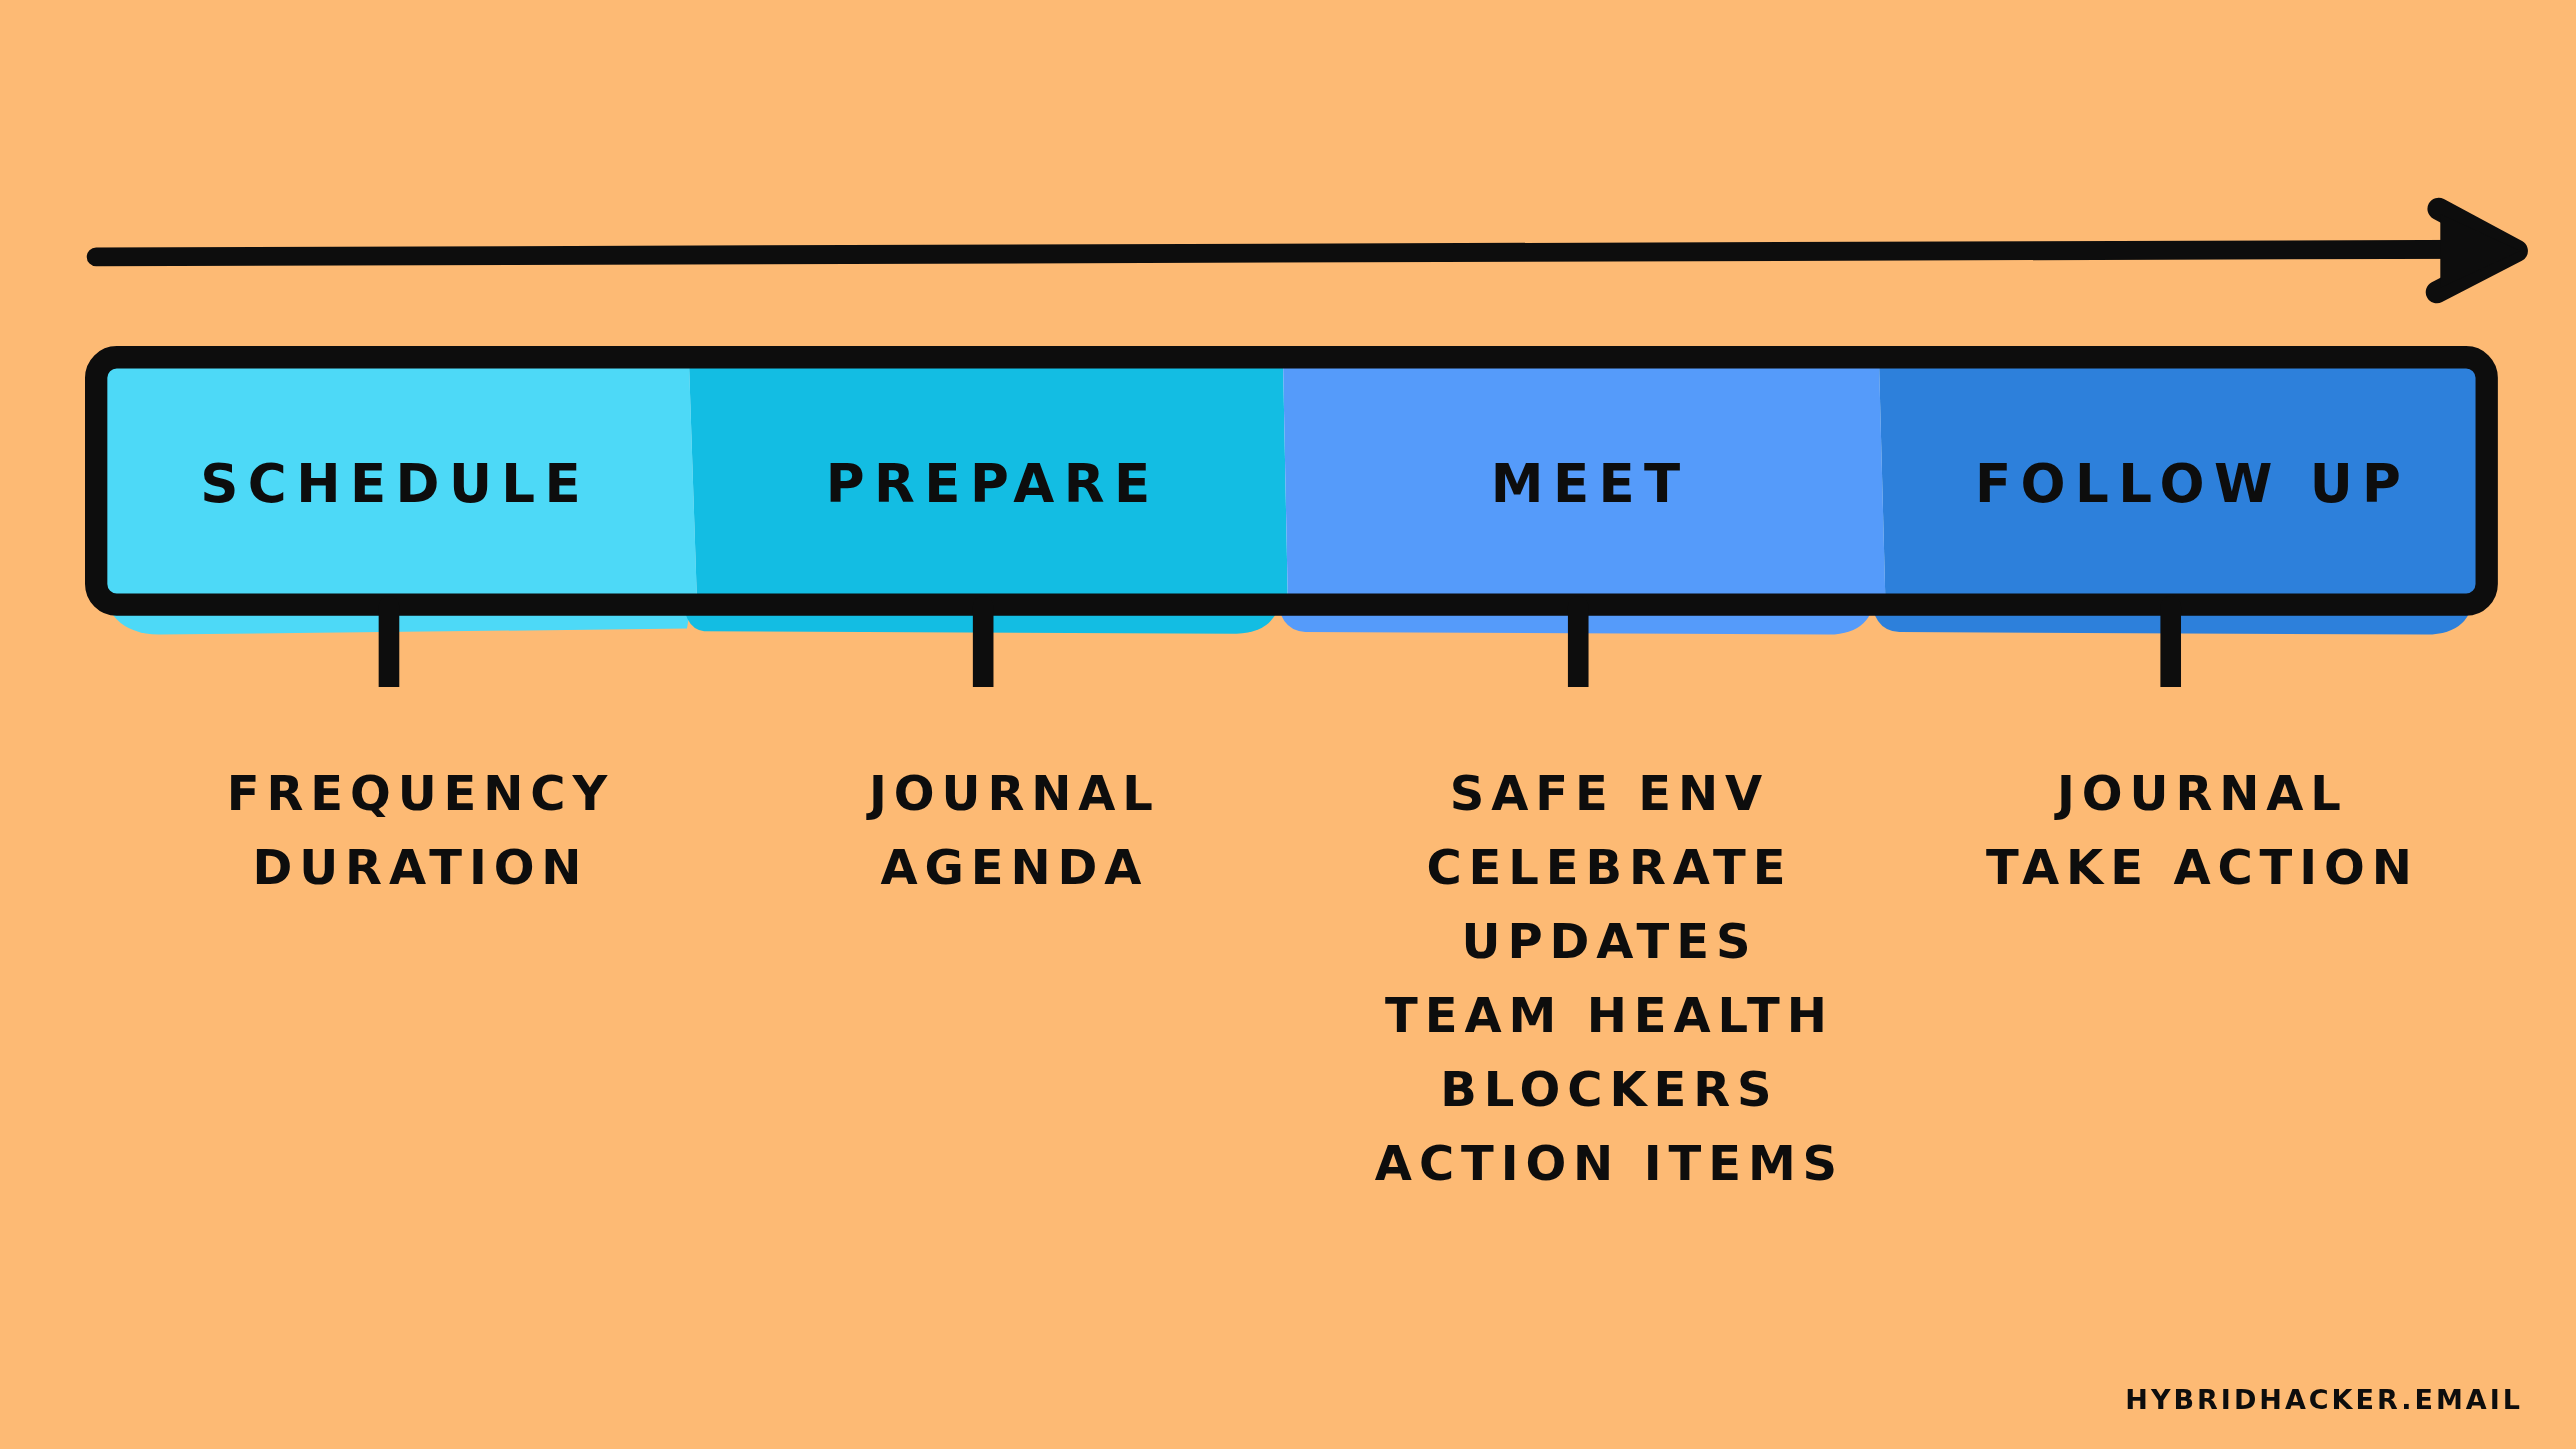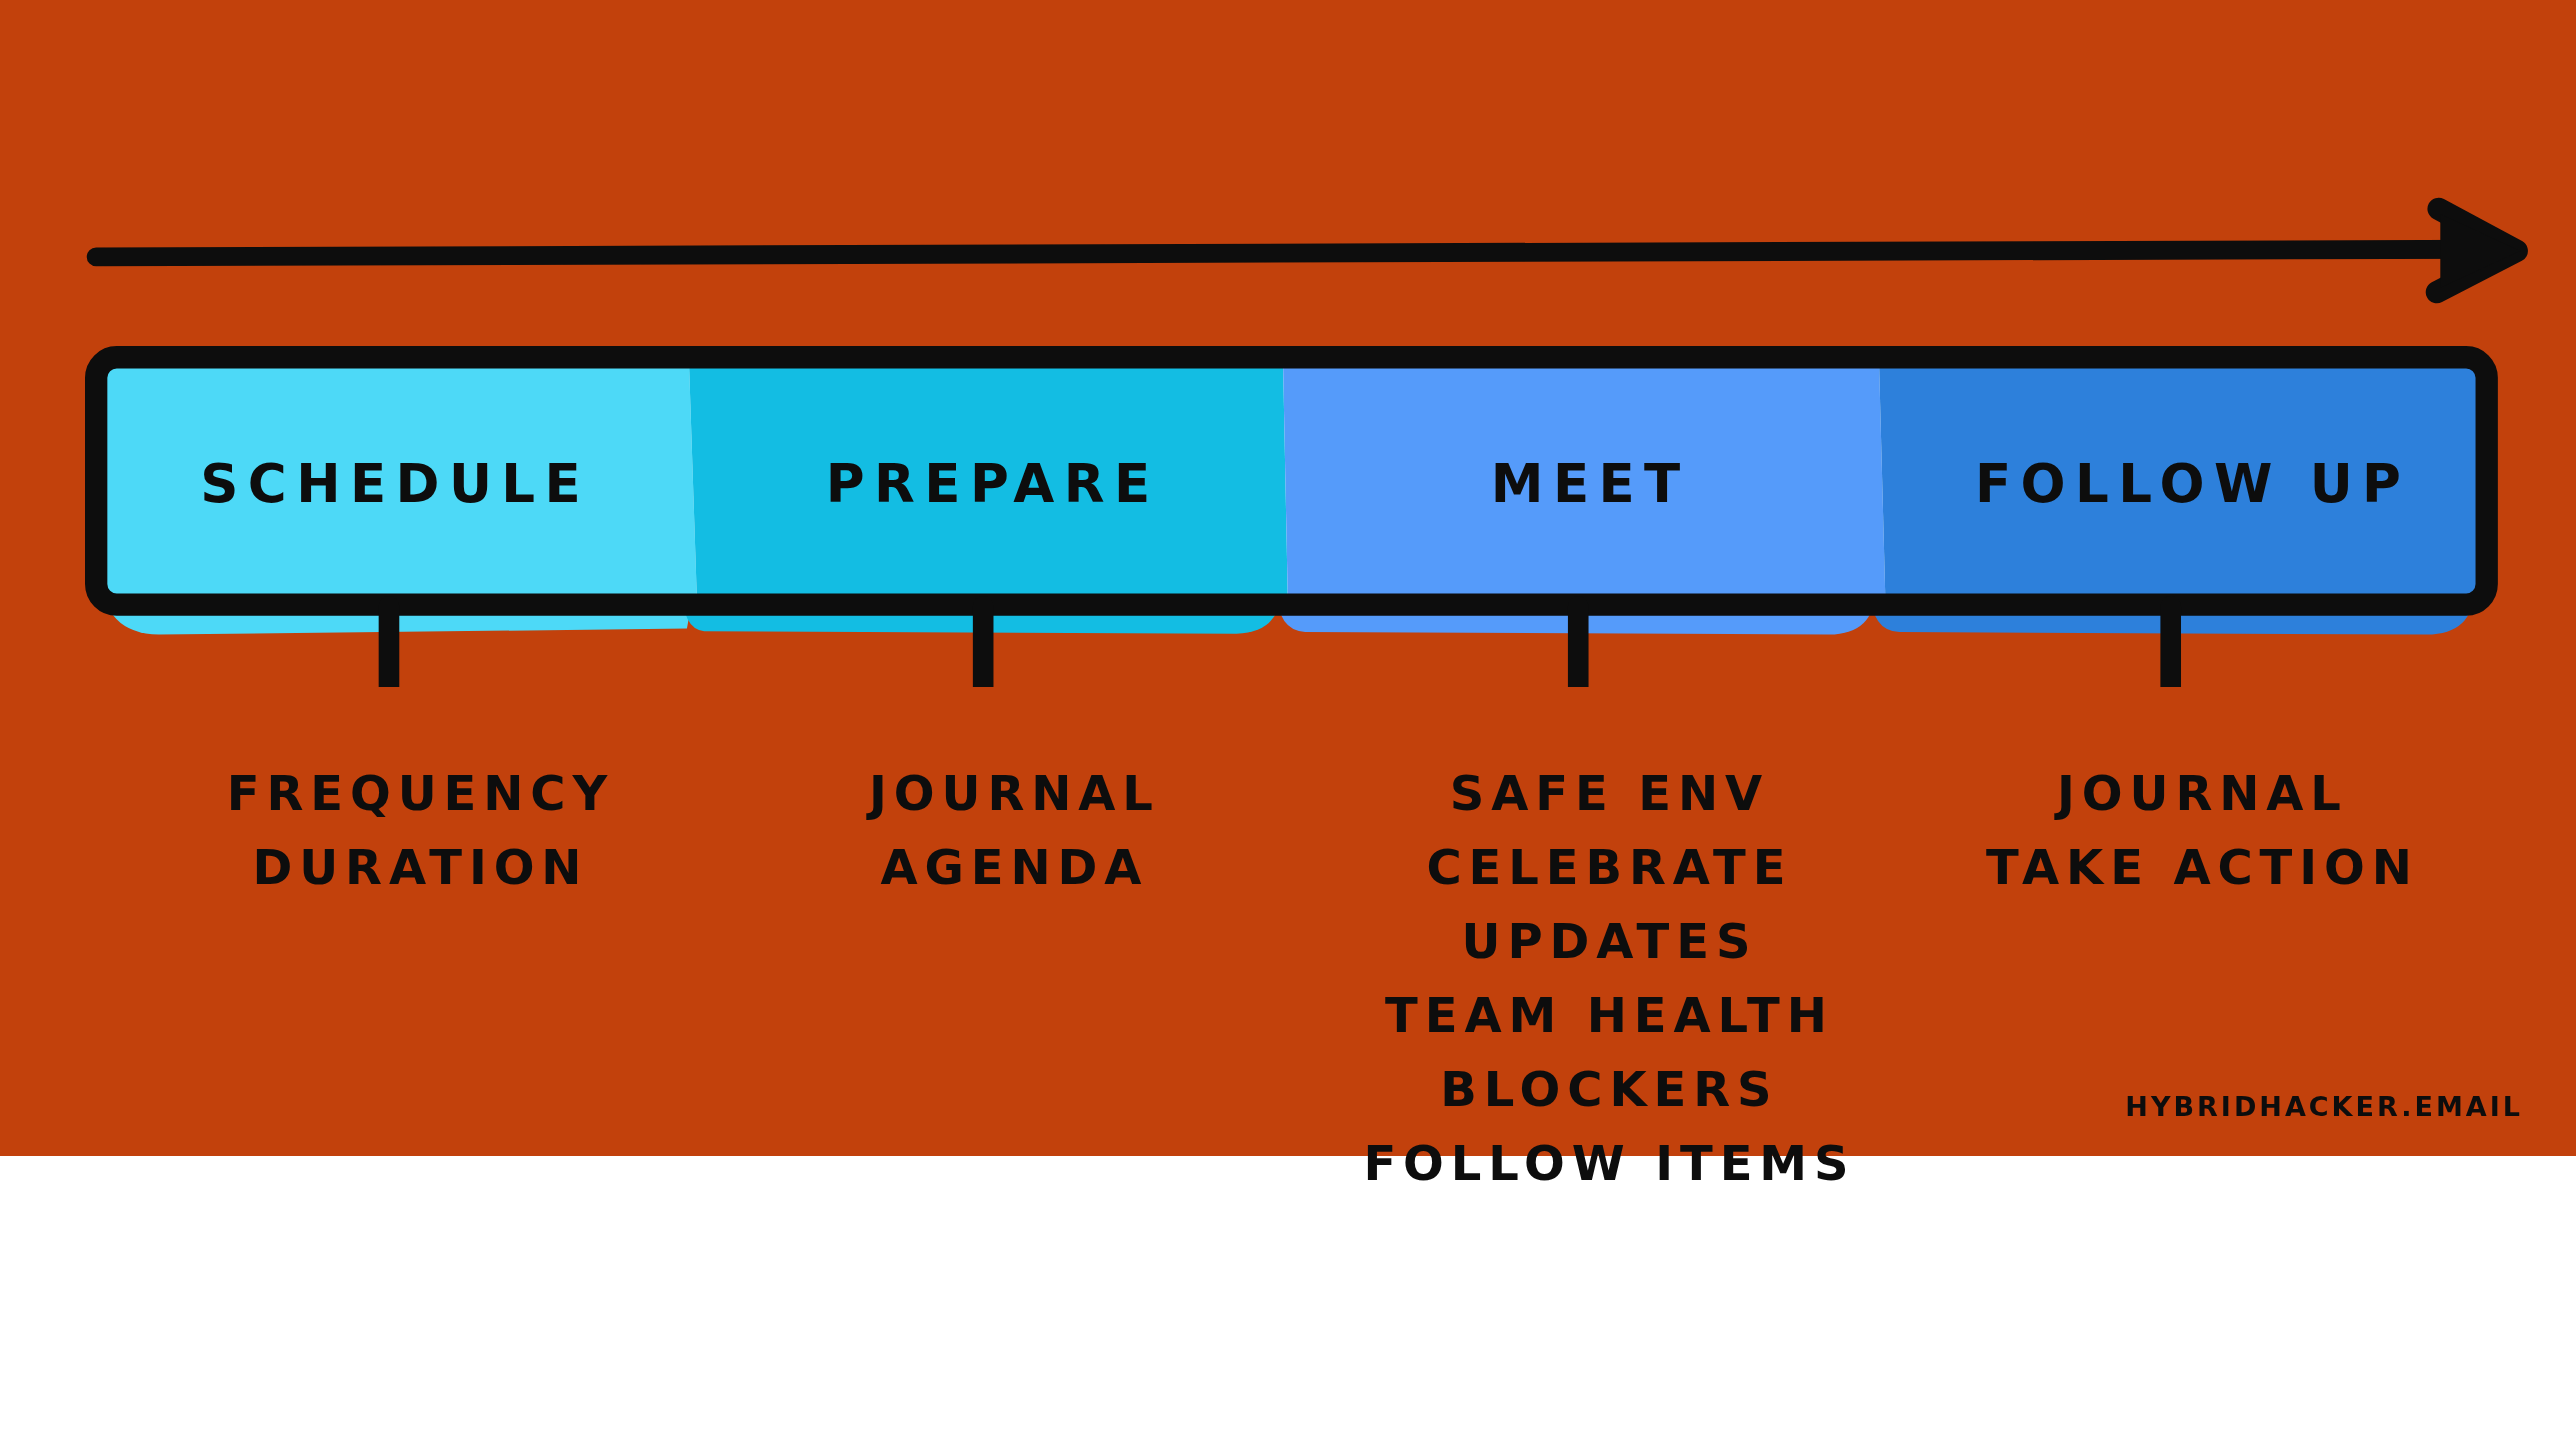--- a/index.html
+++ b/index.html
@@ -10,22 +10,22 @@
   body {
     width: 2576px;
     height: 1449px;
     overflow: hidden;
     font-family: "DejaVu Sans", sans-serif;
   }
 
   #infographic {
     position: relative;
     width: 2576px;
-    height: 1156px;
-    background: #c2410c;
+    height: 1449px;
+    background: #fdba74;
     text-decoration: underline;
   }
 
   
   .arrow-layer {
     position: absolute;
     left: 0;
     top: 0;
     width: 2576px;
     height: 361px;
@@ -183,21 +183,21 @@
       <div class="line">JOURNAL</div>
       <div class="line">AGENDA</div>
     </div>
 
     <div class="detail-group g2">
       <div class="line">SAFE ENV</div>
       <div class="line">CELEBRATE</div>
       <div class="line">UPDATES</div>
       <div class="line">TEAM HEALTH</div>
       <div class="line">BLOCKERS</div>
-      <div class="line">FOLLOW ITEMS</div>
+      <div class="line">ACTION ITEMS</div>
     </div>
 
     <div class="detail-group g3">
       <div class="line">JOURNAL</div>
       <div class="line">TAKE ACTION</div>
     </div>
 
   </div>
 
   <div class="watermark">HYBRIDHACKER.EMAIL</div>

